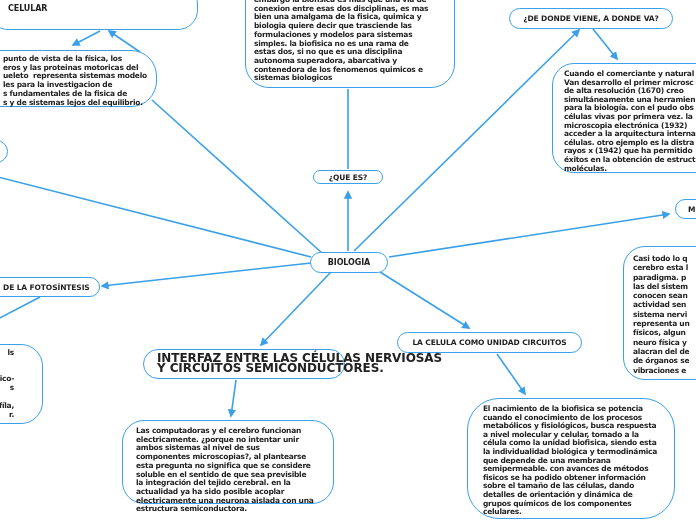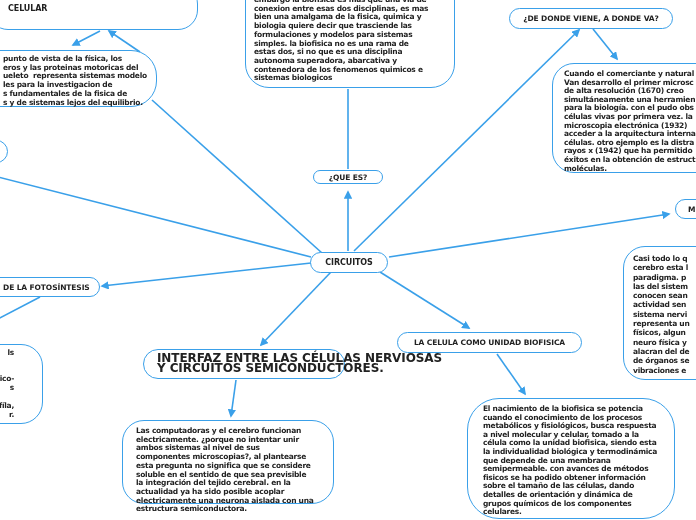--- a/index.html
+++ b/index.html
@@ -109,21 +109,21 @@
 células vivas por primera vez. la
 microscopia electrónica (1932)
 acceder a la arquitectura interna
 células. otro ejemplo es la distra
 rayos x (1942) que ha permitido
 éxitos en la obtención de estruct
 moléculas.</span></div>
 
 <div class="node pill" id="n-quees"><span>¿QUE ES?</span></div>
 
-<div class="node pill" id="n-biofisica"><span>CIRCUITOS</span></div>
+<div class="node pill" id="n-biofisica"><span>BIOLOGIA</span></div>
 
 <div class="node pill" id="n-m"><span>M</span></div>
 
 <div class="node para" id="n-casi"><span>Casi todo lo q
 cerebro esta l
 paradigma. p
 las del sistem
 conocen sean
 actividad sen
 sistema nervi
@@ -143,21 +143,21 @@
 
 aico-
 s
 
 fíla,
 r.</span></div>
 
 <div class="node" id="n-interfaz"><span>INTERFAZ ENTRE LAS CÉLULAS NERVIOSAS
 Y CIRCUITOS SEMICONDUCTORES.</span></div>
 
-<div class="node pill" id="n-celula"><span>LA CELULA COMO UNIDAD BIOFISICA</span></div>
+<div class="node pill" id="n-celula"><span>LA CELULA COMO UNIDAD CIRCUITOS</span></div>
 
 <div class="node para" id="n-computadoras"><span>Las computadoras y el cerebro funcionan
 electricamente. ¿porque no intentar unir
 ambos sistemas al nivel de sus
 componentes microscopias?, al plantearse
 esta pregunta no significa que se considere
 soluble en el sentido de que sea previsible
 la integración del tejido cerebral. en la
 actualidad ya ha sido posible acoplar
 electricamente una neurona aislada con una

